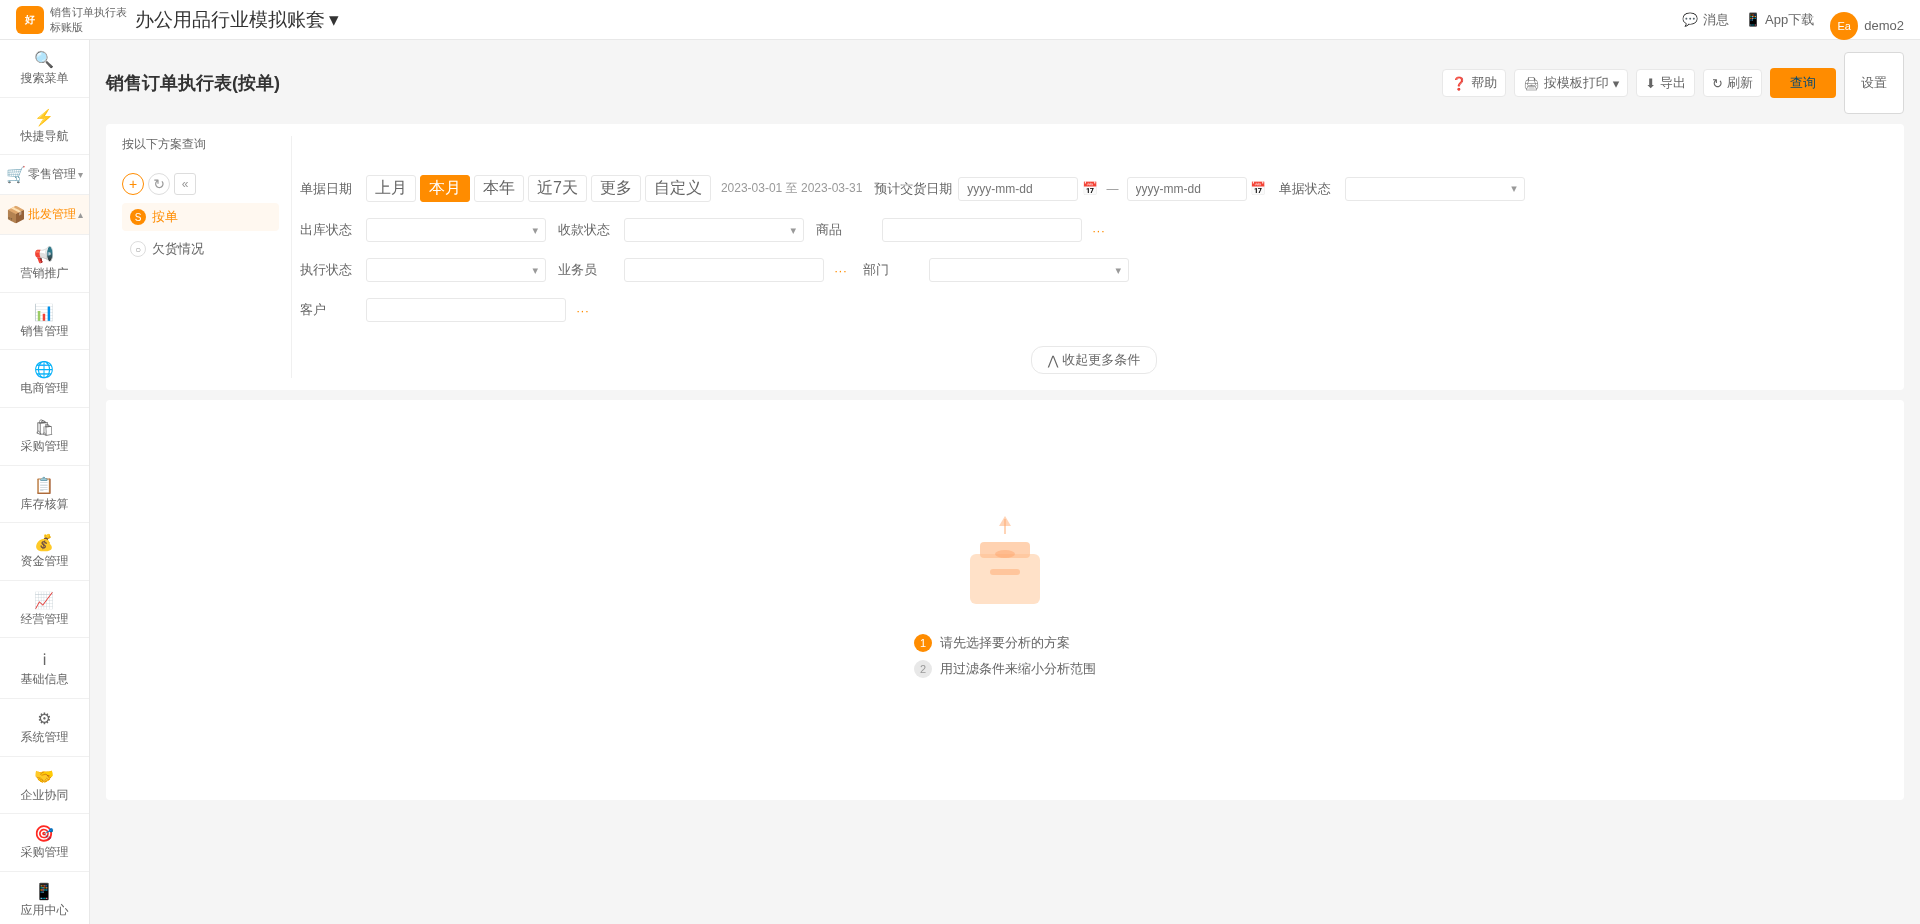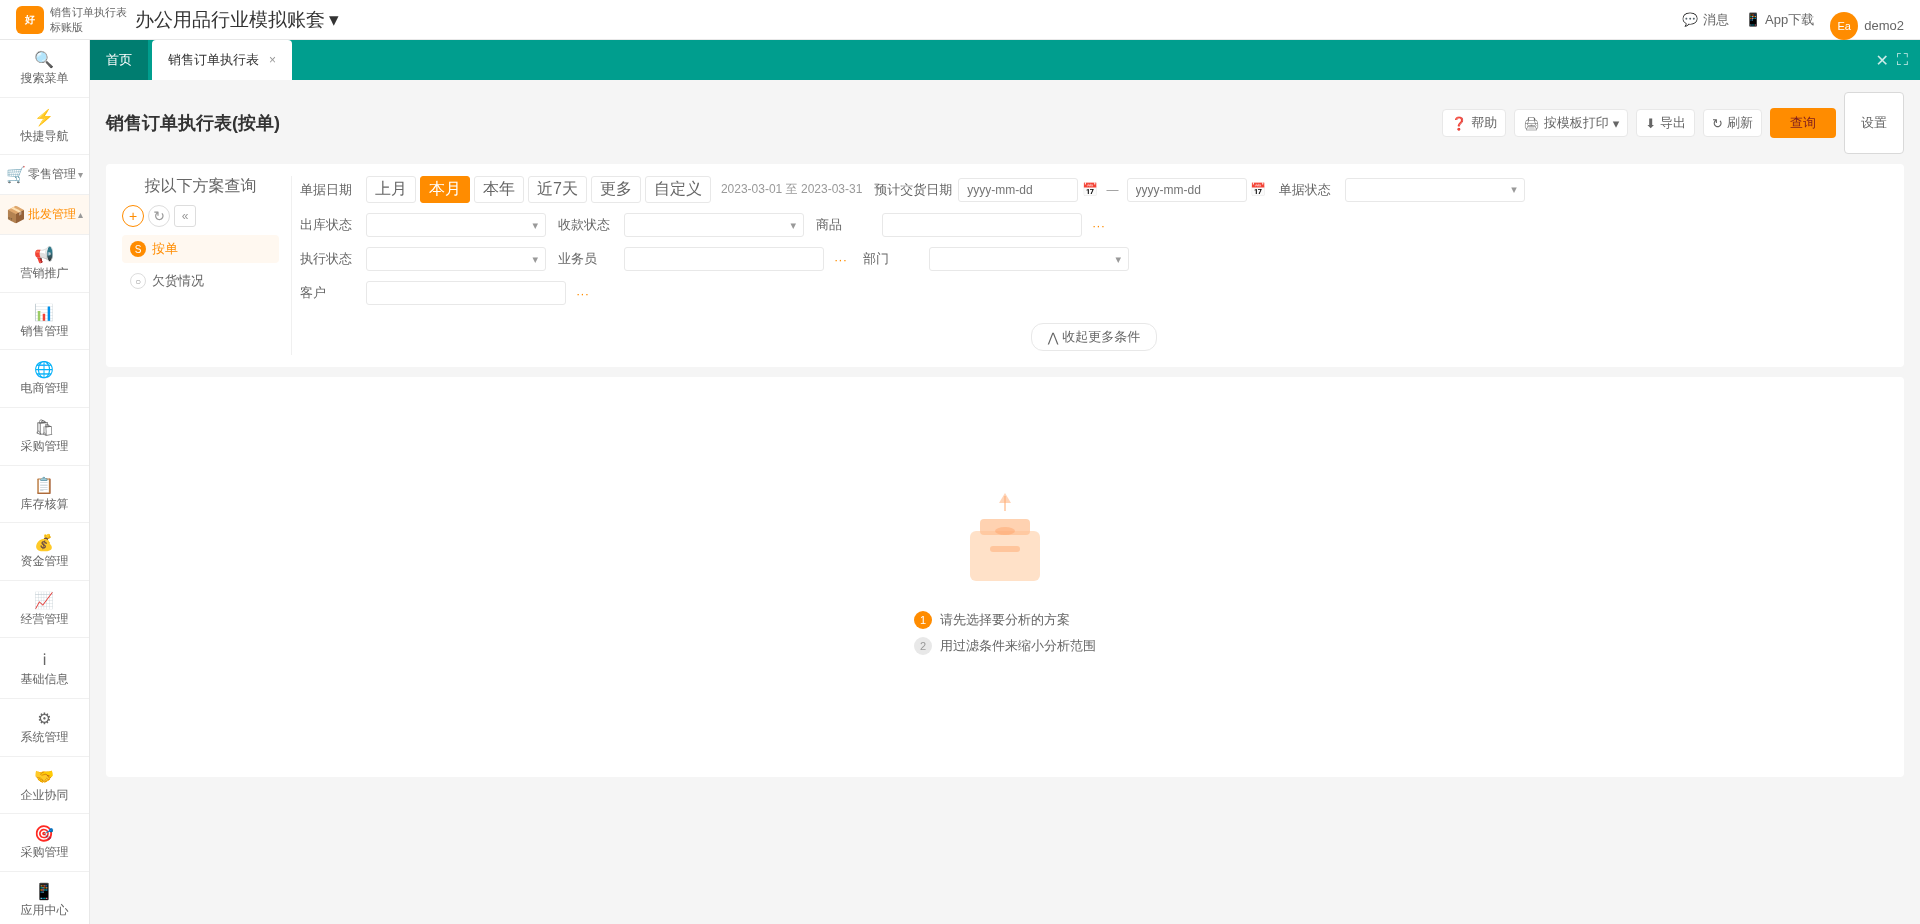--- a/index.html
+++ b/index.html
@@ -164,21 +164,21 @@
       font-size: 13px;
       color: #666;
       cursor: pointer;
       padding: 4px 8px;
       border: 1px solid #e8e8e8;
       border-radius: 4px;
       background: #fff;
     }
     .btn-primary {
       background: #ff8c00;
-      color: #7f1d1d;
+      color: #0c4a6e;
       border: none;
       border-radius: 4px;
       padding: 6px 20px;
       font-size: 13px;
       cursor: pointer;
       font-weight: 500;
     }
     .btn-default {
       background: #fff;
       color: #666;
@@ -198,27 +198,26 @@
       display: flex;
       gap: 8px;
     }
     .filter-left {
       width: 170px;
       border-right: 1px solid #f0f0f0;
       padding-right: 12px;
       flex-shrink: 0;
     }
     .filter-left-title {
-      font-size: 16px;
-      color: #666;
-      margin-bottom: 8px;
+      font-size: 12px;
+      color: #666;
+      margin-bottom: 20px;
       display: flex;
       align-items: center;
       gap: 4px;
-      justify-content: center;
     }
     .filter-left-btns {
       display: flex;
       align-items: center;
       gap: 4px;
       margin-bottom: 8px;
     }
     .icon-btn {
       width: 22px;
       height: 22px;
@@ -300,21 +299,22 @@
       color: #999;
       font-size: 10px;
       flex-shrink: 0;
     }
 
     
     .filter-right {
       flex: 1;
       display: flex;
       flex-direction: column;
-      gap: 10px;
+      gap: 16px;
+      margin-top: 39px;
     }
     .filter-row {
       display: flex;
       align-items: center;
       gap: 12px;
       flex-wrap: wrap;
     }
     .filter-group {
       display: flex;
       align-items: center;
@@ -580,34 +580,20 @@
     </div>
     <div class="sidebar-item">
       <span class="sidebar-icon">📱</span>
       <span class="sidebar-label">应用中心</span>
     </div>
 
   </div>
 
   <div style="flex:1;display:flex;flex-direction:column;overflow:hidden;">
 
-    <div class="tab-bar">
-      <div class="tab-item home">
-        <span>首页</span>
-      </div>
-      <div class="tab-item active">
-        <span>销售订单执行表</span>
-        <span class="tab-close">×</span>
-      </div>
-      <div class="tab-spacer"></div>
-      <div class="tab-controls">
-        <span class="tab-ctrl-btn">✕</span>
-        <span class="tab-ctrl-btn">⛶</span>
-      </div>
-    </div>
 
     <div class="content-area">
 
       <div class="page-title-bar">
         <h1 class="page-title">销售订单执行表(按单)</h1>
         <div class="right-action-group">
           <div class="page-action-btn">
             <span>❓</span>
             <span>帮助</span>
           </div>

